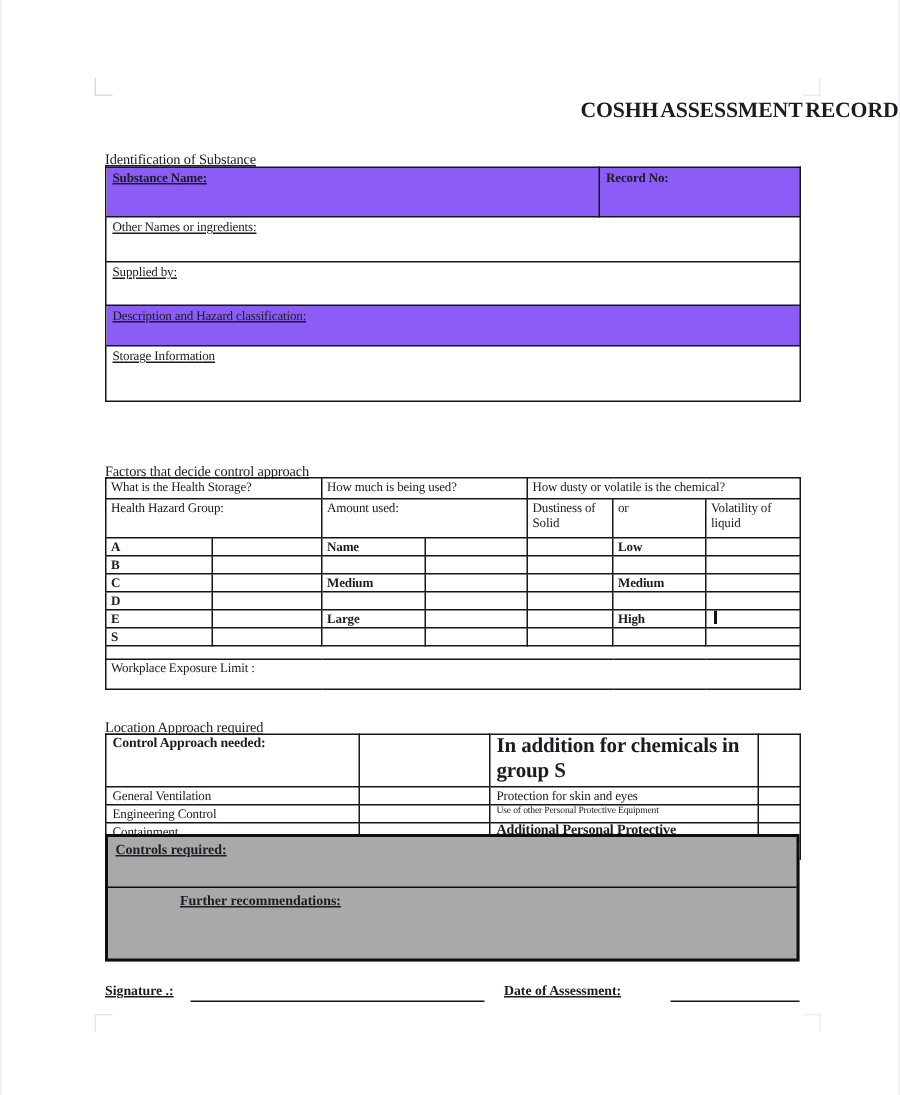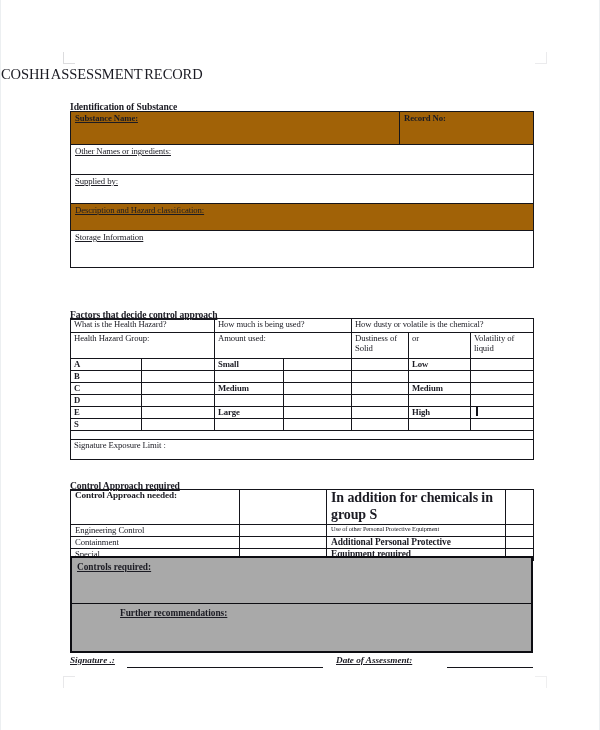--- a/index.html
+++ b/index.html
@@ -34,31 +34,31 @@
   }
   .crop.tl { left: 62px;  top: 52px;  border-left: 1.5px solid #8d8d95; border-bottom: 1.5px solid #8d8d95; }
   .crop.tr { left: 534px; top: 52px;  border-right: 1.5px solid #bfbfc6; border-bottom: 1.5px solid #bfbfc6; }
   .crop.bl { left: 62px;  top: 676px; border-left: 1.5px solid #b4b4bb; border-top: 1.5px solid #b4b4bb; }
   .crop.br { left: 534px; top: 676px; border-right: 1.5px solid #cccccf; border-top: 1.5px solid #cccccf; }
 
   .doc-title {
     position: absolute;
     left: 0; right: 0;
     top: 66px;
-    text-align: left;
+    text-align: right;
     font-size: 14.5px;
-    font-weight: normal;
+    font-weight: bold;
     letter-spacing: -0.1px;
     word-spacing: -1.5px;
   }
 
   .section-head {
     position: absolute;
     font-size: 9.6px;
-    font-weight: bold;
+    font-weight: normal;
     text-decoration: underline;
     text-underline-offset: 1px;
     letter-spacing: -0.1px;
     white-space: nowrap;
   }
 
   
   .tbl {
     position: absolute;
     border-collapse: collapse;
@@ -66,21 +66,21 @@
     font-size: 8.7px;
     letter-spacing: -0.1px;
   }
   .tbl td {
     border: 1px solid #15151b;
     padding: 1px 0 0 4px;
     vertical-align: top;
     line-height: 1.18;
     overflow: hidden;
   }
-  .gray { background: #a16207; margin-top: 28px; }
+  .gray { background: #8b5cf6; margin-top: 28px; }
   .ul   { text-decoration: underline; text-underline-offset: 1px; }
   .bold { font-weight: bold; }
   .tiny { font-size: 6.4px; }
 
   
   #ident-table { left: 69px; top: 111px; width: 463px; }
 
   
   #factors-table { left: 69px; top: 318px; width: 463px; }
   #factors-table td { padding: 0 0 0 3px; }
@@ -98,39 +98,38 @@
     border: 2px solid #0d0d12;
     box-sizing: border-box;
     background: #a9a9a9;
   }
   #controls-block .blk {
     box-sizing: border-box;
     padding: 4px 0 0 5px;
     font-size: 9.3px;
     font-weight: bold;
   }
-  #controls-block .blk.first { height: 46px; border-bottom: 1.5px solid #0d0d12; }
+  #controls-block .blk.first { height: 34px; border-bottom: 1.5px solid #0d0d12; }
   #controls-block .blk.second { height: 47px; padding-left: 48px; }
 
   
   #signature-row {
     position: absolute;
     left: 69px; top: 655px;
     width: 463px;
     height: 16px;
   }
   .sig-label {
     position: absolute;
     font-size: 9.2px;
     font-weight: bold;
     text-decoration: underline;
     text-underline-offset: 1px;
     white-space: nowrap;
     top: 0;
-    font-style: italic;
   }
   .sig-rule {
     position: absolute;
     border-bottom: 1px solid #14141a;
     top: 12px;
   }
   #sig-label-signature { left: 0; }
   #sig-rule-signature  { left: 57px; width: 196px; }
   #sig-label-date      { left: 266px; }
   #sig-rule-date       { left: 377px; width: 86px; }
@@ -204,21 +203,21 @@
       <col style="width:73px">
       <col style="width:69px">
       <col style="width:68px">
       <col style="width:57px">
       <col style="width:62px">
       <col style="width:63px">
     </colgroup>
     <tbody>
       <tr>
         <td class="hdr" colspan="2" style="height:13px">
-          <span>What is the Health Hazard?</span>
+          <span>What is the Health Storage?</span>
         </td>
         <td class="hdr" colspan="2">
           <span>How much is being used?</span>
         </td>
         <td class="hdr" colspan="3">
           <span>How dusty or volatile is the chemical?</span>
         </td>
       </tr>
       <tr>
         <td colspan="2" style="height:25px">
@@ -234,21 +233,21 @@
           <span>or</span>
         </td>
         <td>
           <span>Volatility of liquid</span>
         </td>
       </tr>
 
       <tr>
         <td class="bold" style="height:11px"><span>A</span></td>
         <td></td>
-        <td class="bold"><span>Small</span></td>
+        <td class="bold"><span>Name</span></td>
         <td></td>
         <td></td>
         <td class="bold"><span>Low</span></td>
         <td></td>
       </tr>
 
       <tr>
         <td class="bold" style="height:11px"><span>B</span></td>
         <td></td>
         <td></td>
@@ -296,27 +295,27 @@
         <td></td>
         <td></td>
         <td></td>
       </tr>
 
       <tr>
         <td colspan="7" style="height:8px"></td>
       </tr>
       <tr>
         <td colspan="7" style="height:19px">
-          <span>Signature Exposure Limit :</span>
+          <span>Workplace Exposure Limit :</span>
         </td>
       </tr>
     </tbody>
   </table>
 
-  <div class="section-head" style="left:69px; top:480px;">Control Approach required</div>
+  <div class="section-head" style="left:69px; top:480px;">Location Approach required</div>
 
   <table class="tbl" id="control-table">
     <colgroup>
       <col style="width:169px">
       <col style="width:87px">
       <col style="width:179px">
       <col style="width:28px">
     </colgroup>
     <tbody>
       <tr>
@@ -324,20 +323,30 @@
           <span>Control Approach needed:</span>
         </td>
         <td></td>
         <td class="bold" style="font-size:14px">
           <span>In addition for chemicals in group S</span>
         </td>
         <td></td>
       </tr>
       <tr>
         <td style="height:11px">
+          <span>General Ventilation</span>
+        </td>
+        <td></td>
+        <td>
+          <span>Protection for skin and eyes</span>
+        </td>
+        <td></td>
+      </tr>
+      <tr>
+        <td style="height:11px">
           <span>Engineering Control</span>
         </td>
         <td></td>
         <td class="tiny">
           <span>Use of other Personal Protective Equipment</span>
         </td>
         <td></td>
       </tr>
       <tr>
         <td style="height:11px">

